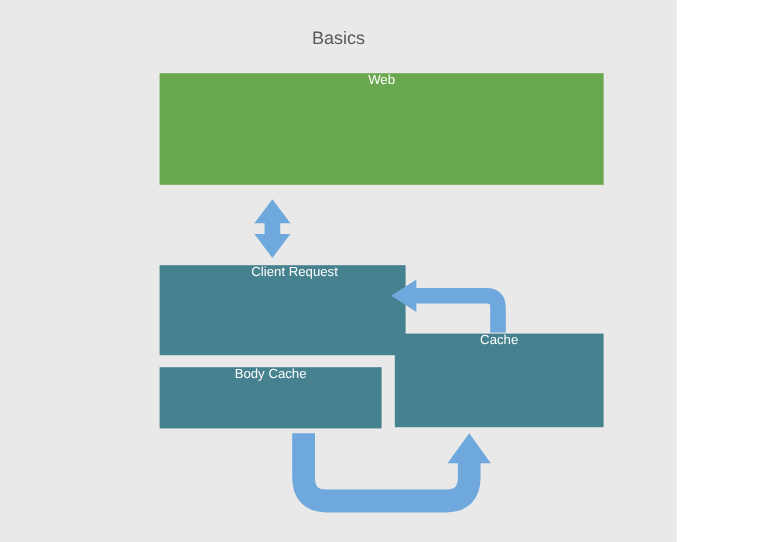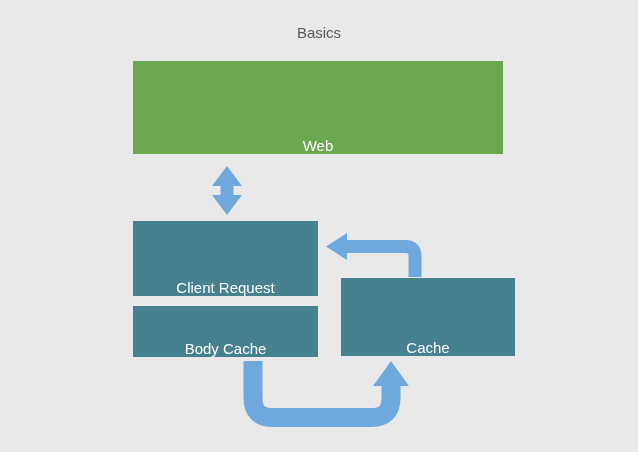--- a/index.html
+++ b/index.html
@@ -1,51 +1,51 @@
 <!DOCTYPE html>
 <html><head>
 <meta charset="utf-8">
 <style>
   html,body { margin:0; padding:0; }
   .canvas {
     position:relative;
-    width:638px; height:452px;
+    width:564px; height:452px;
     background:#e9e9e9;
     font-family:"Liberation Sans", sans-serif;
     overflow:hidden;
     text-decoration:underline;
   }
   .diagram-title {
     position:absolute; left:0; top:24px; width:100%;
     text-align:center;
     font-size:15px; color:#595959;
   }
   .box {
     position:absolute;
-    display:flex; align-items:flex-end; justify-content:center;
-    color:#ffffff; font-size:15px;
+    display:flex; align-items:flex-start; justify-content:center;
+    color:#ffffff; font-size:11px;
   }
   .box-web           { left:133px; top:61px;  width:370px; height:93px; background:#6aa84f; }
   .box-client-request{ left:133px; top:221px; width:185px; height:75px; background:#45818e; }
   .box-body-parser   { left:133px; top:306px; width:185px; height:51px; background:#45818e; }
-  .box-cache         { left:341px; top:278px; width:174px; height:78px; background:#45818e; }
+  .box-cache         { left:329px; top:278px; width:174px; height:78px; background:#45818e; }
   .connectors { position:absolute; left:0; top:0; }
 </style>
 </head>
 <body>
 
 <div class="canvas" style="background-color: rgb(233, 233, 233);">
 
   <div class="diagram-title" style="color: rgb(89, 89, 89);">Basics</div>
 
   <div class="box box-web" style="background-color: rgb(106, 168, 79);">
     <span>Web</span>
   </div>
 
-  <div class="box box-client-request" style="background-color: rgb(69, 129, 142);">
+  <div class="box box-client-request" style="background-color: rgb(69, 129, 142); padding-left: 20px;">
     <span>Client Request</span>
   </div>
 
   <div class="box box-body-parser" style="background-color: rgb(69, 129, 142);">
     <span>Body Cache</span>
   </div>
 
   <div class="box box-cache" style="background-color: rgb(69, 129, 142);">
     <span>Cache</span>
   </div>

